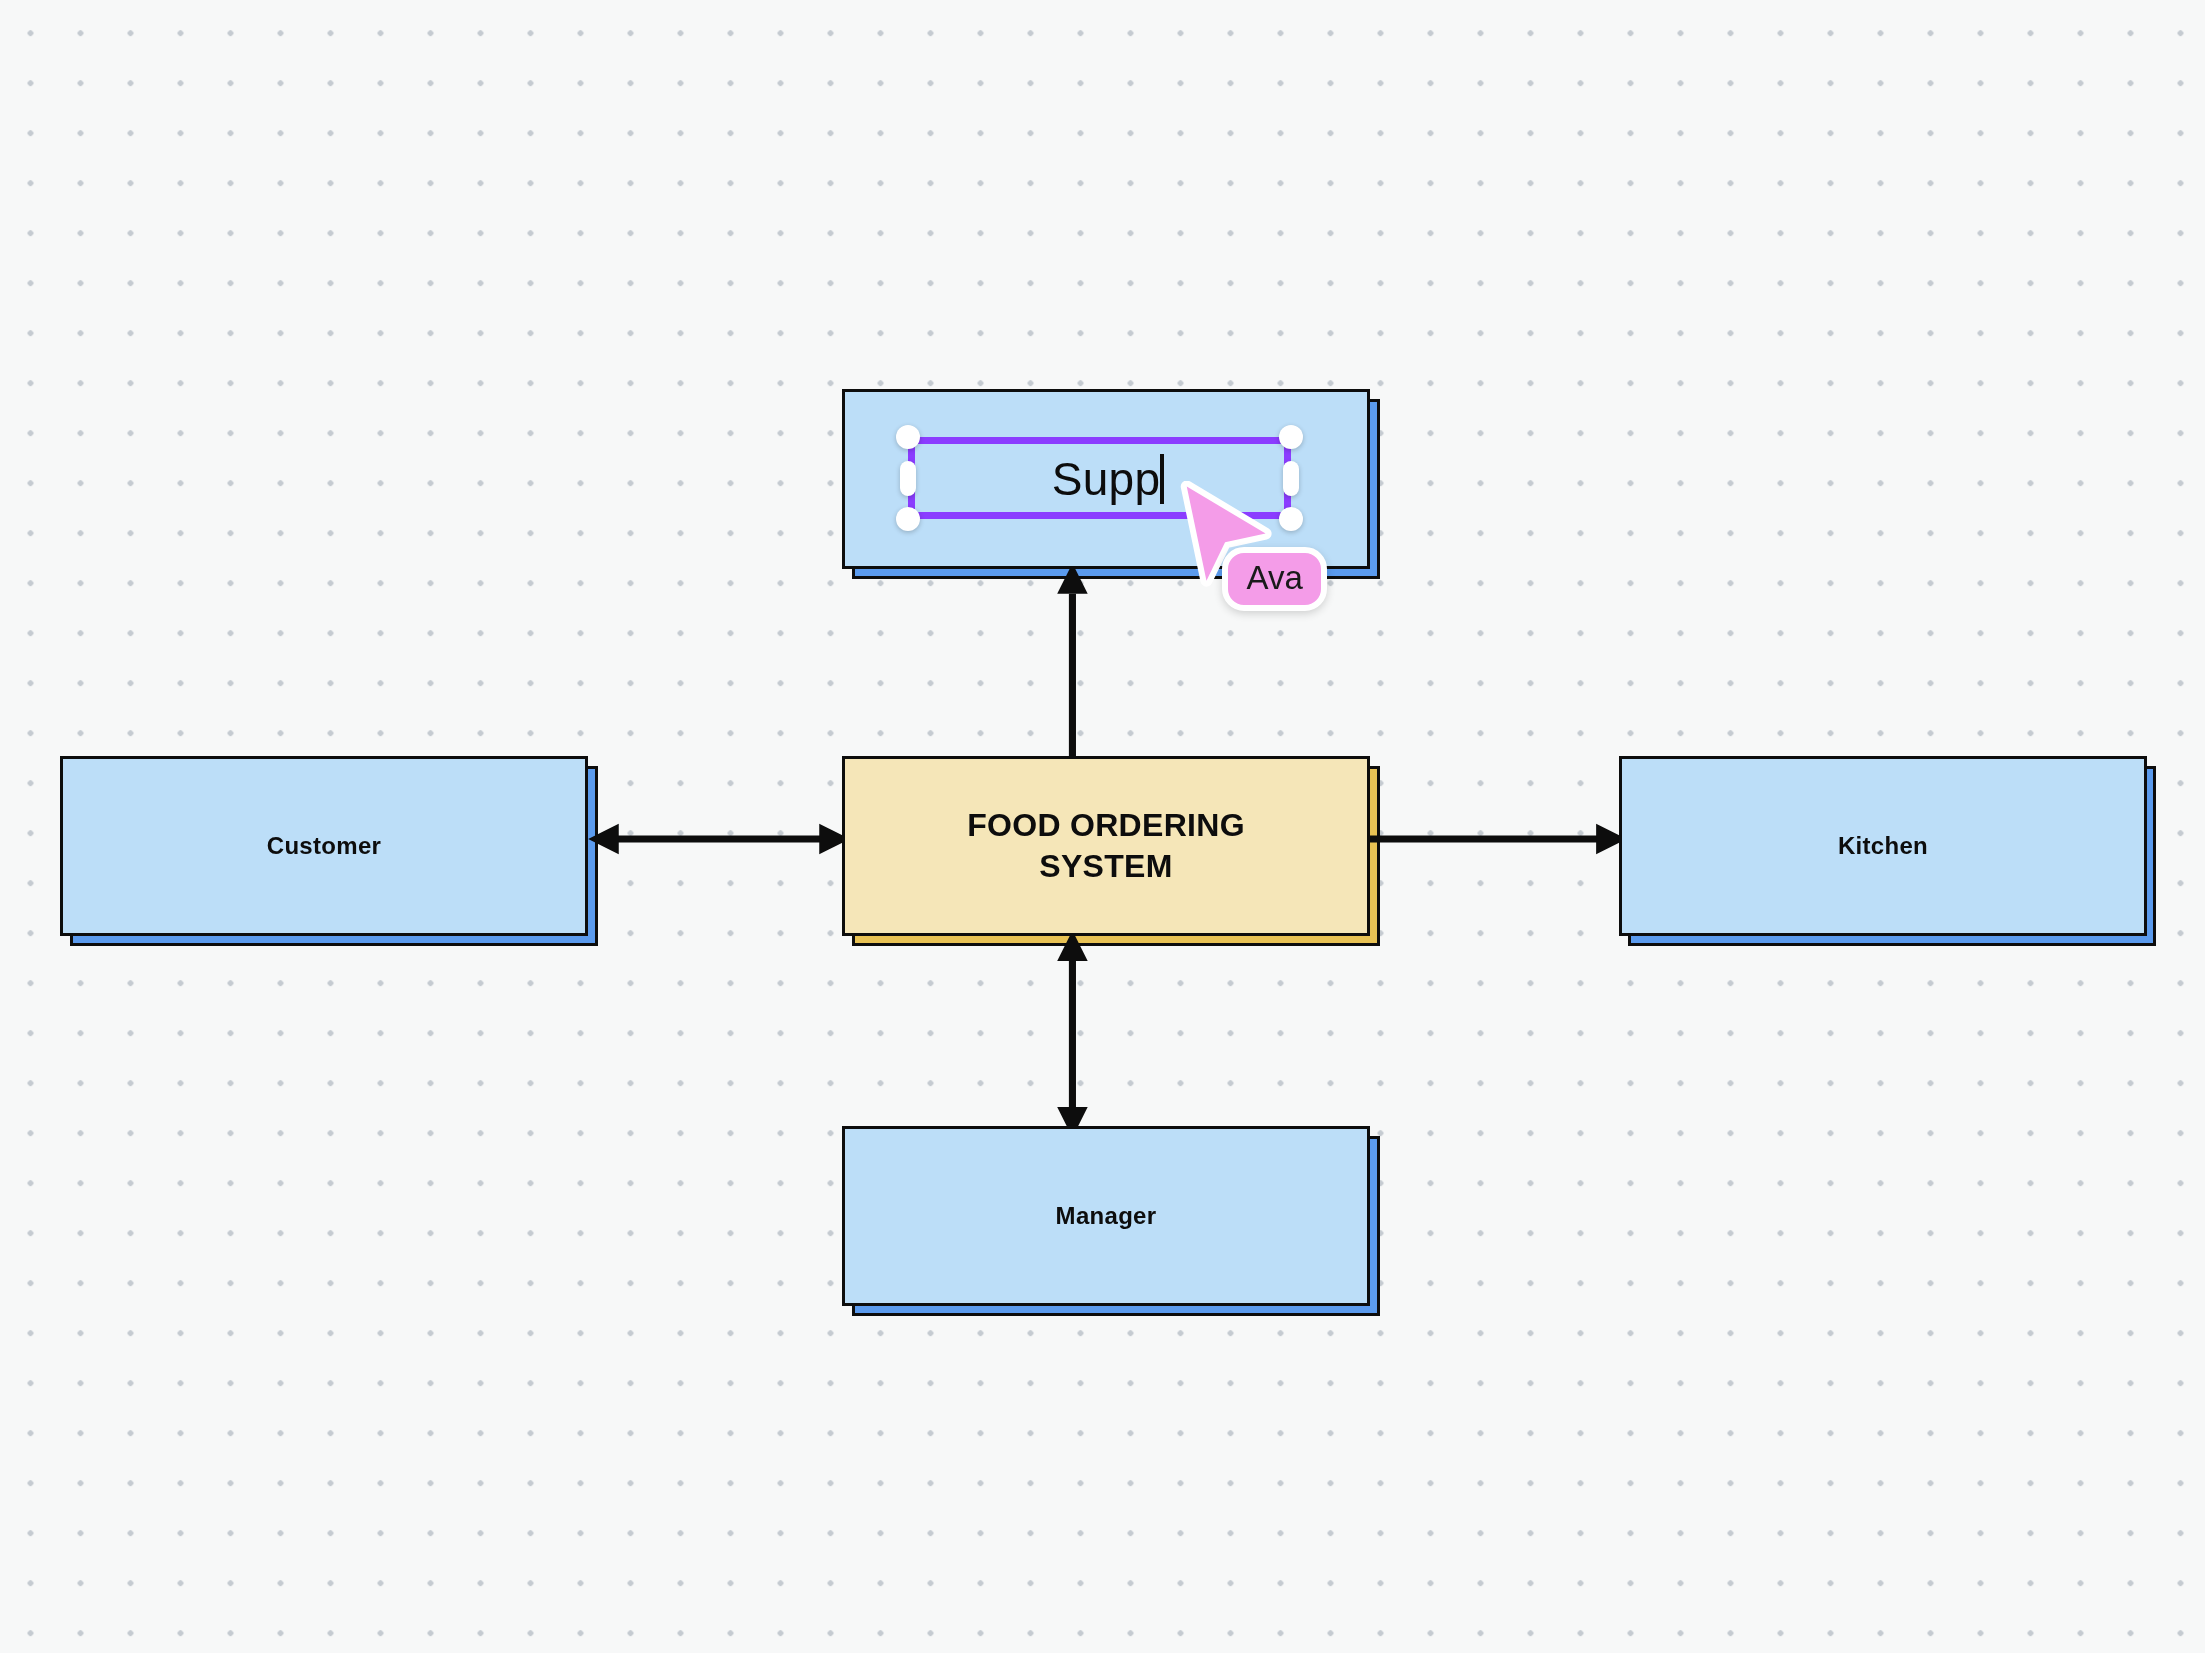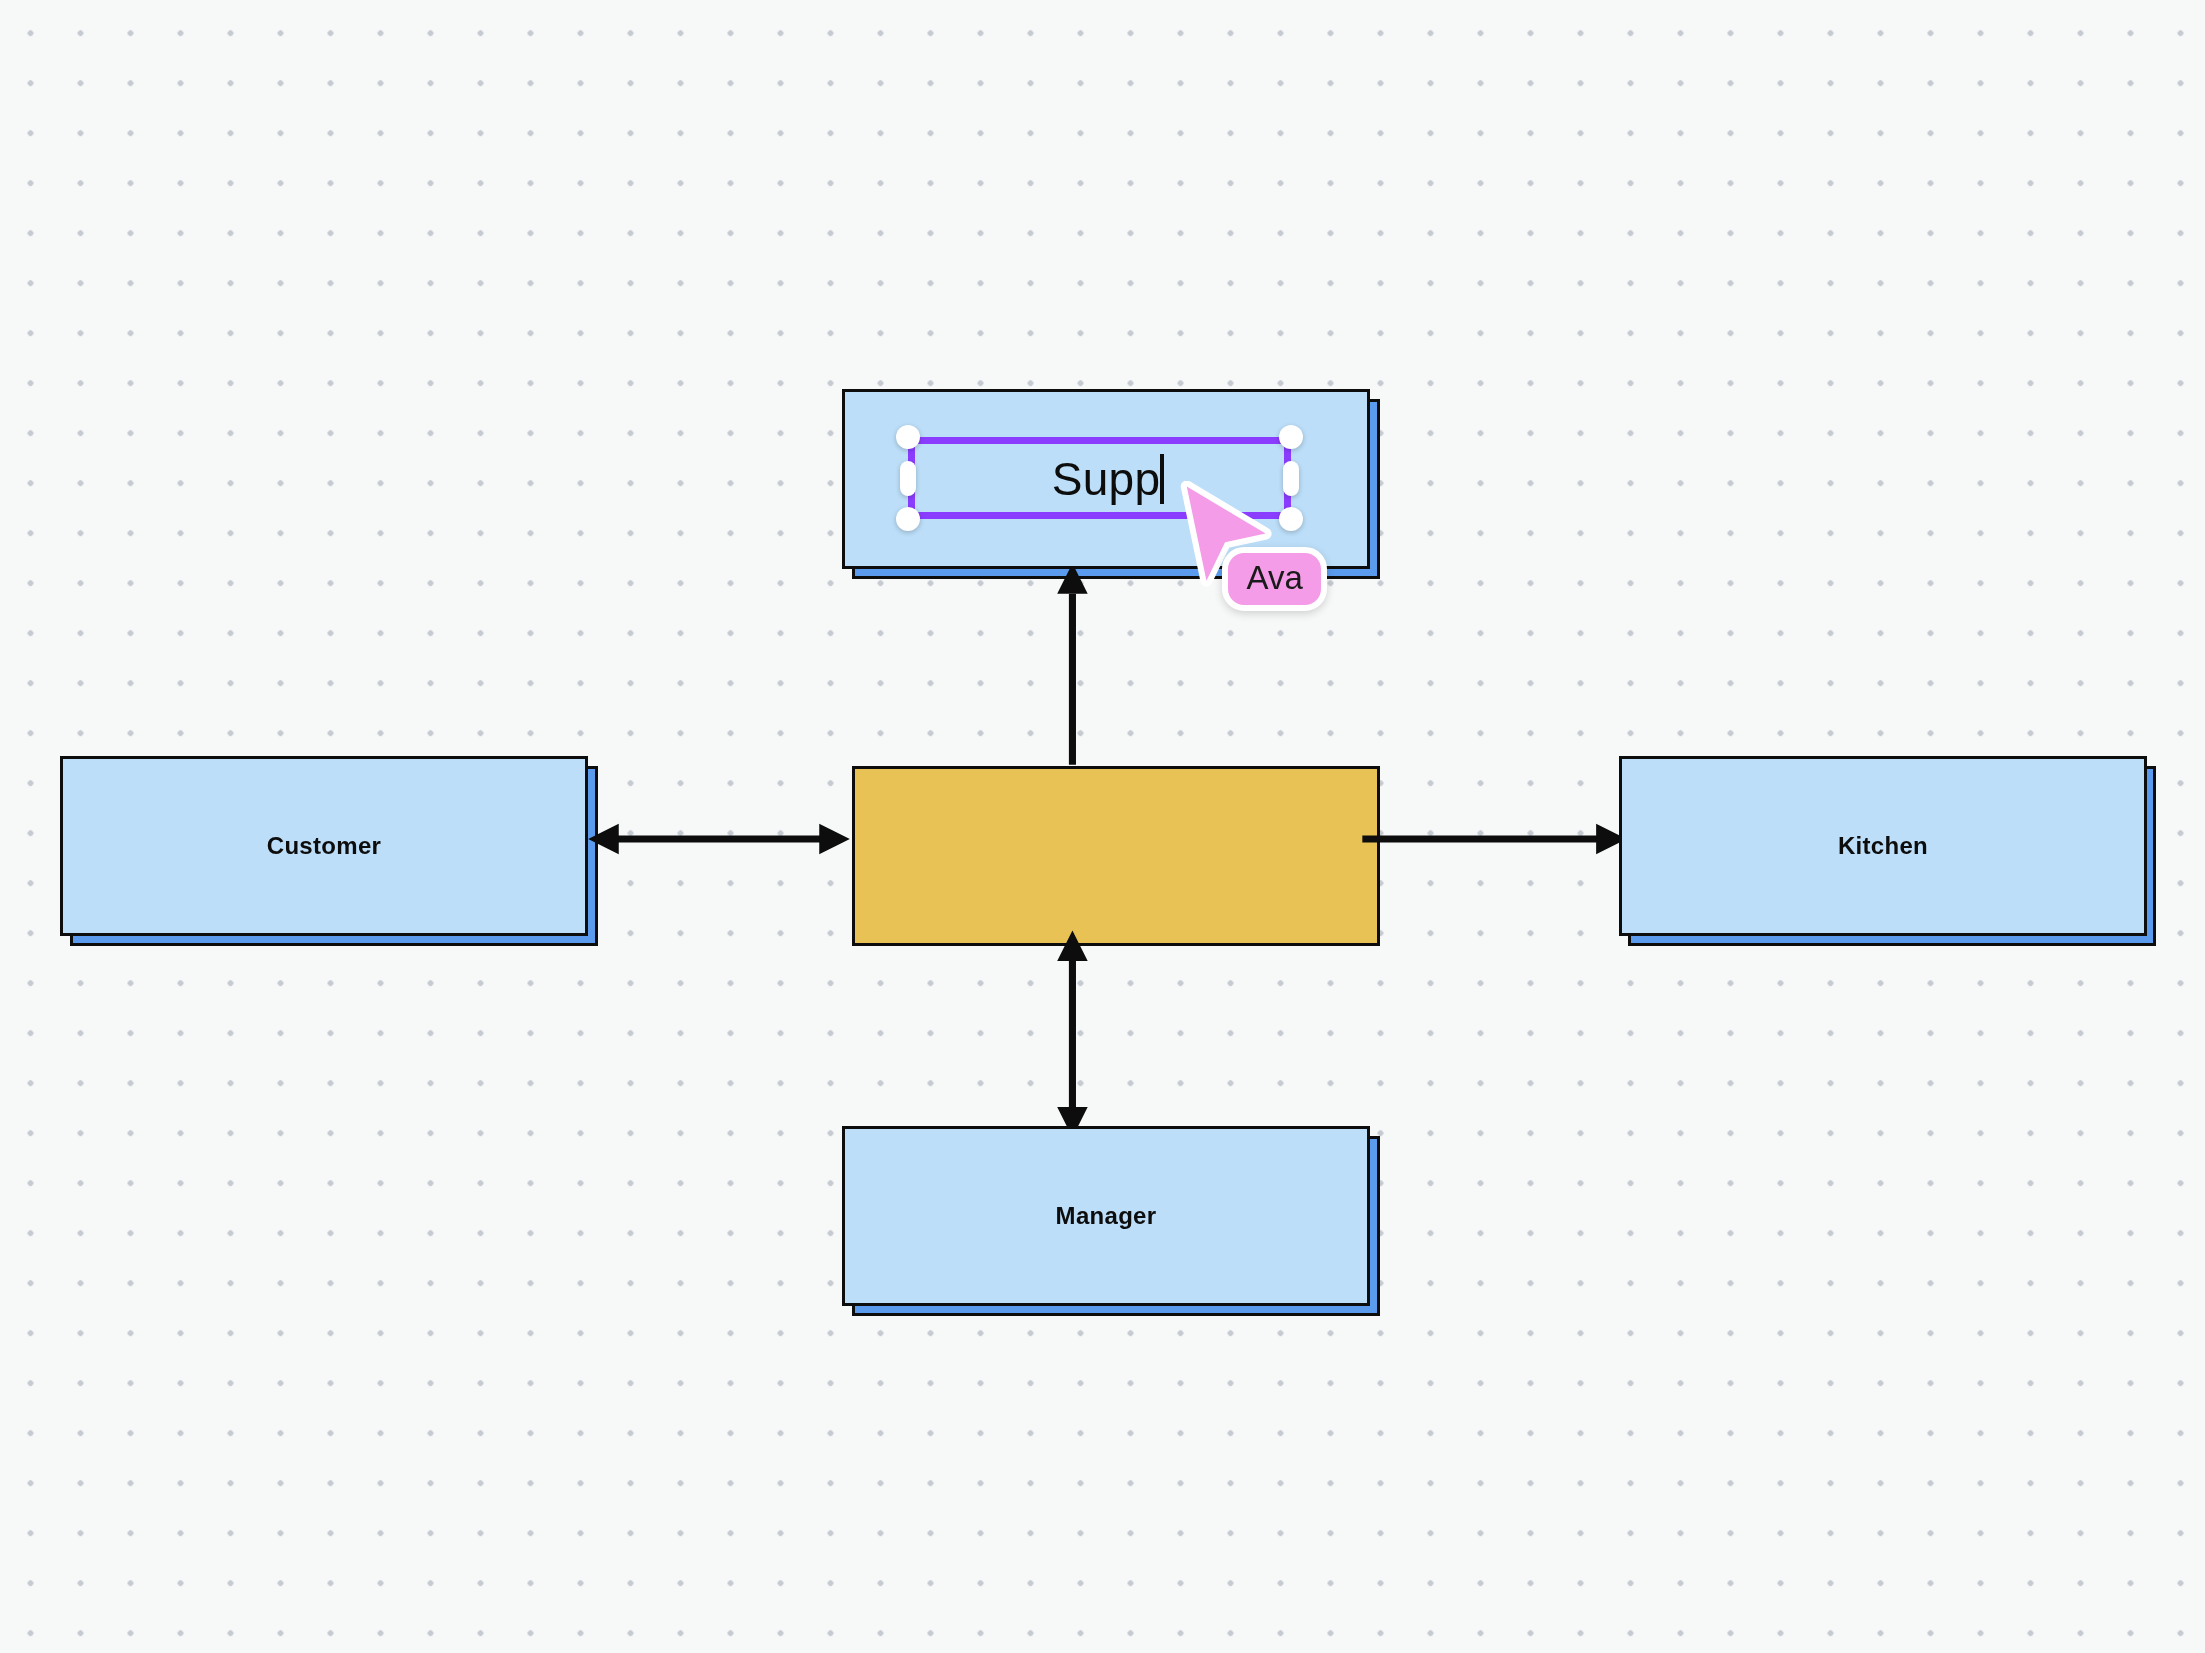--- a/index.html
+++ b/index.html
@@ -192,20 +192,24 @@
   </svg>
 
   <div class="node fill-blue" id="node-supplier">
     <span class="node-label label-edit">Supp</span>
   </div>
 
   <div class="node fill-blue" id="node-customer">
     <span class="node-label label-lg">Customer</span>
   </div>
 
+  <div class="node fill-yellow" id="node-system">
+    <span class="node-label label-md">FOOD ORDERING
+SYSTEM</span>
+  </div>
 
   <div class="node fill-blue" id="node-kitchen">
     <span class="node-label label-lg">Kitchen</span>
   </div>
 
   <div class="node fill-blue" id="node-manager">
     <span class="node-label label-lg">Manager</span>
   </div>
 
   <div id="selection-overlay">

